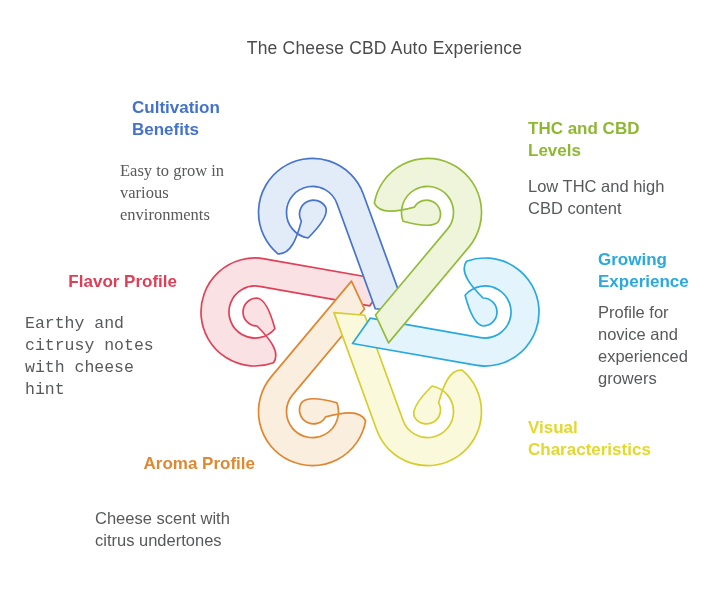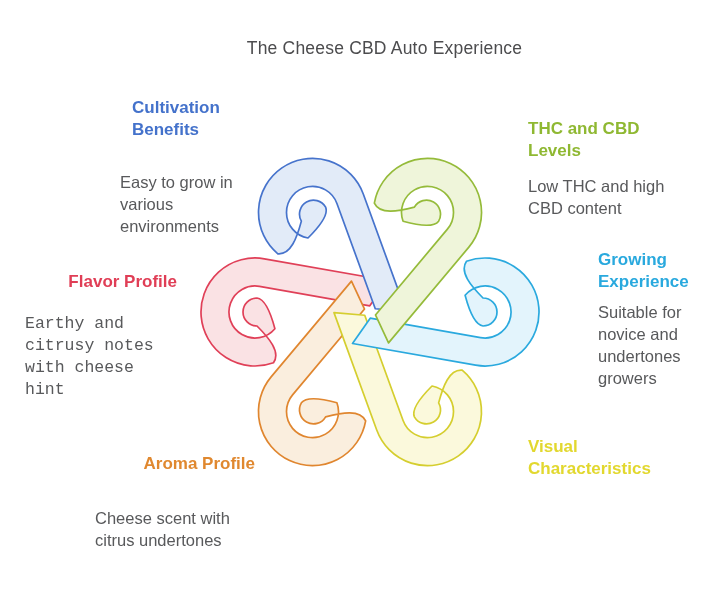--- a/index.html
+++ b/index.html
@@ -52,29 +52,29 @@
       <use href="#ribbon" transform="rotate(0,370,312) translate(255,312)" fill="#fae2e4" stroke="#e04058"></use>
       <use href="#ribbon" transform="rotate(60,370,312) translate(255,312)" fill="#e2ebf8" stroke="#4673cc"></use>
       <use href="#ribbon" transform="rotate(300,370,312) translate(255,312)" fill="#faeede" stroke="#e0862f"></use>
       <use href="#ribbon" transform="rotate(240,370,312) translate(255,312)" fill="#fbf9dc" stroke="#d5ce2f"></use>
       <use href="#ribbon" transform="rotate(180,370,312) translate(255,312)" fill="#e3f4fc" stroke="#2aa9de"></use>
       <use href="#ribbon" transform="rotate(120,370,312) translate(255,312)" fill="#eff5da" stroke="#95bb3a"></use>
     </g>
   </svg>
 
   <div class="hd ra" style="top: 97px; right: 485px; width: 110px; color: rgb(68, 114, 203);">Cultivation Benefits</div>
-  <div class="bd ra" style="top:171px;right:485px;width:122px;">Easy to grow in various environments</div>
+  <div class="bd ra" style="top:160px;right:485px;width:122px;font-family:Liberation Serif, serif;">Easy to grow in various environments</div>
 
   <div class="hd la" style="top: 99px; left: 528px; width: 125px; color: rgb(143, 184, 50); margin-top: 19px;">THC and CBD Levels</div>
   <div class="bd la" style="top:175px;left:528px;width:155px;">Low THC and high CBD content</div>
 
   <div class="hd la" style="top: 249px; left: 598px; width: 100px; color: rgb(41, 169, 222);">Growing Experience</div>
-  <div class="bd la" style="top:301px;left:598px;width:105px;">Suitable for novice and undertones growers</div>
+  <div class="bd la" style="top:301px;left:598px;width:105px;">Profile for novice and experienced growers</div>
 
-  <div class="hd la" style="top: 436px; left: 528px; width: 134px; color: rgb(226, 216, 47);">Visual Characteristics</div>
+  <div class="hd la" style="top: 417px; left: 528px; width: 134px; color: rgb(226, 216, 47);">Visual Characteristics</div>
 
   <div class="hd ra nowrap" style="top: 453px; right: 472px; color: rgb(224, 136, 47); margin-left: 20px;">Aroma Profile</div>
   <div class="bd ra" style="top:507px;right:472px;width:160px;">Cheese scent with citrus undertones</div>
 
   <div class="hd ra nowrap" style="top: 271px; right: 550px; color: rgb(224, 62, 86); margin-left: 24px;">Flavor Profile</div>
   <div class="bd ra" style="top:313px;right:550px;width:152px;font-family:Liberation Mono, monospace;">Earthy and citrusy notes with cheese hint</div>
 
 </div>
 
 </body></html>

